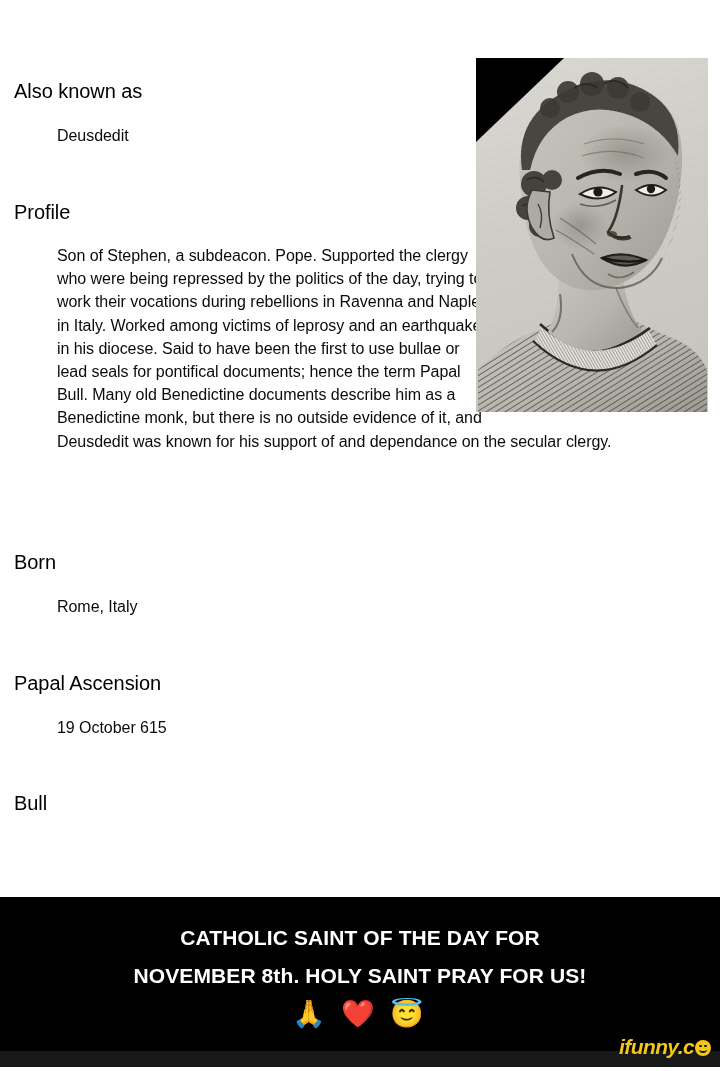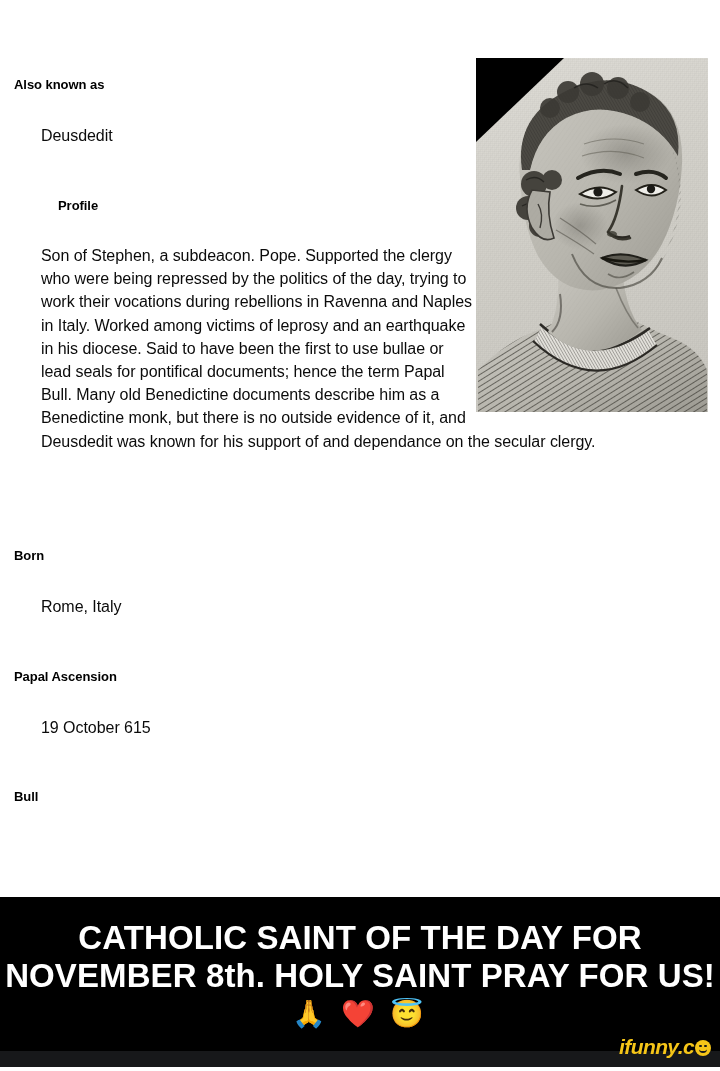--- a/index.html
+++ b/index.html
@@ -33,39 +33,39 @@
     top: 0px;
     font-size: 17.5px;
     font-weight: bold;
     letter-spacing: -0.1px;
     line-height: 26px;
   }
 
   .section-head {
     position: absolute;
     left: 14px;
-    font-size: 13px;
-    font-weight: bold;
+    font-size: 20px;
+    font-weight: normal;
     letter-spacing: -0.05px;
     line-height: 20px;
   }
 
   .section-body {
     position: absolute;
-    left: 41px;
+    left: 57px;
     font-size: 16px;
     font-weight: normal;
     line-height: 23.2px;
     letter-spacing: -0.05px;
     color: #0b0b0b;
   }
 
   #head-aka  { top: 64px; }
   #body-aka  { top: 124px; }
-  #head-profile { top: 185px; margin-left: 44px; }
+  #head-profile { top: 185px; }
   #body-profile {
     top: 244px;
     width: 690px;
   }
   #head-born { top: 535px; }
   #body-born { top: 595px; }
   #head-ascension { top: 656px; }
   #body-ascension { top: 716px; }
   #head-died { top: 776px; }
   #body-died { top: 836px; }
@@ -144,21 +144,21 @@
     top: 897px;
     width: 720px;
     height: 154px;
     background: #000000;
     color: #ffffff;
     text-align: center;
   }
   #banner .caption {
     margin: 0;
     padding-top: 22px;
-    font-size: 33px;
+    font-size: 21px;
     font-weight: bold;
     line-height: 38px;
     letter-spacing: 0.1px;
     white-space: pre-line;
   }
   #banner .emoji-row {
     margin-top: 3px;
     font-size: 27px;
     line-height: 32px;
     letter-spacing: 4px;

